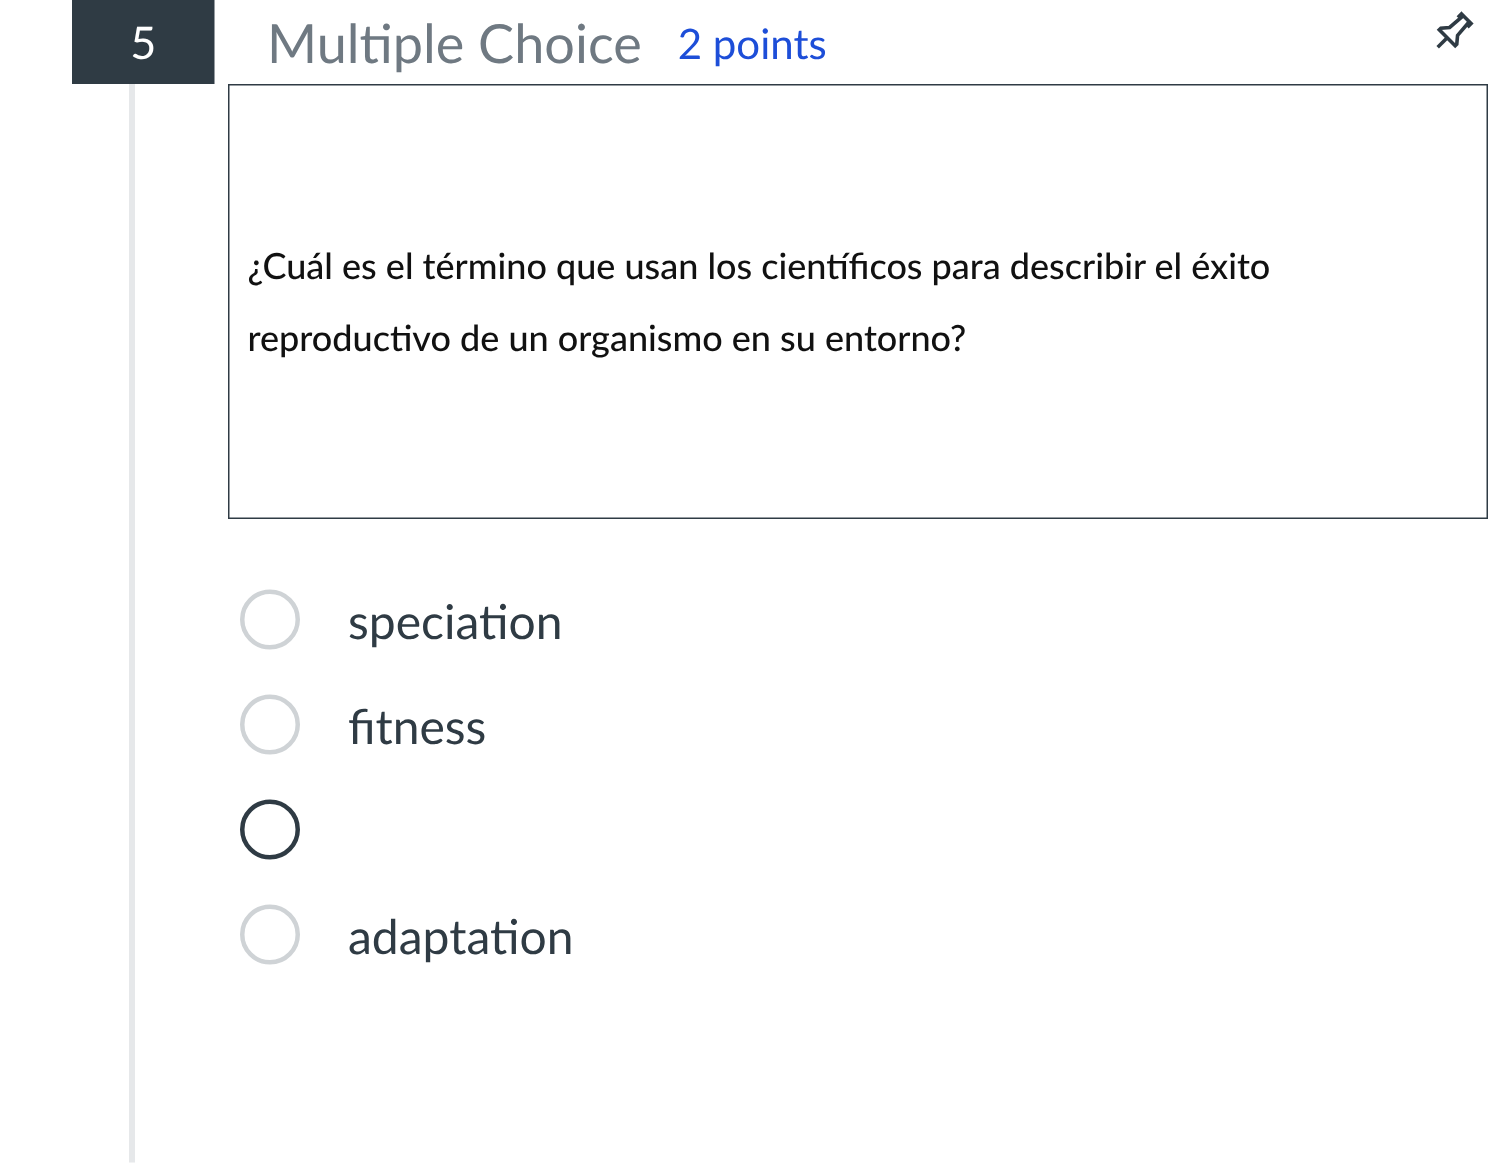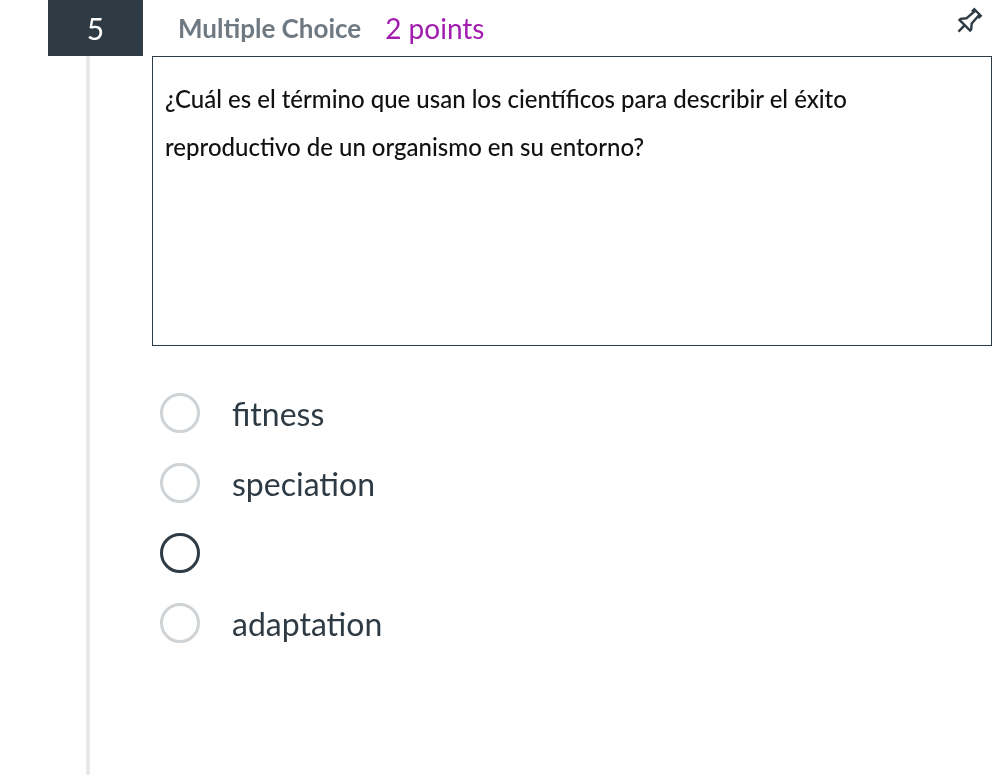--- a/index.html
+++ b/index.html
@@ -28,28 +28,28 @@
       color: #ffffff;
       display: flex;
       align-items: center;
       justify-content: center;
       font-size: 30px;
       margin-left: 48px;
       font-weight: 400;
     }
     .qtype {
       margin-left: 35px;
-      font-size: 26px;
+      font-size: 36px;
       color: #6f7982;
-      font-weight: 700;
+      font-weight: 400;
     }
     .qpoints {
       margin-left: 24px;
       font-size: 28px;
-      color: #a21caf;
+      color: #1d4ed8;
       font-weight: 400;
     }
     .pin-icon {
       position: absolute;
       right: 6px;
       top: 4px;
       width: 36px;
       height: 36px;
       transform: rotate(45deg);
     }
@@ -72,21 +72,21 @@
       border: 1px solid #2f3b44;
       width: 100%;
       min-height: 290px;
     }
     .prompt-cell {
       flex: 1;
       border-right: 1px solid #2f3b44;
       padding: 28px 24px 18px 24px;
       display: flex;
       flex-direction: column;
-      justify-content: flex-start;
+      justify-content: center;
     }
     .prompt-cell:last-child {
       border-right: none;
       padding: 18px 18px 6px 12px;
     }
     .prompt-text-en {
       font-size: 22px;
       line-height: 2.15;
       color: #2f3b44;
       font-weight: 500;
@@ -157,26 +157,26 @@
   <div class="prompt-table">
     <div class="prompt-cell">
       <div class="prompt-text-es">¿Cuál es el término que usan los científicos para describir el éxito reproductivo de un organismo en su entorno?</div>
     </div>
   </div>
 
   <div class="options">
 
     <div class="option-row">
       <div class="radio"></div>
-      <span class="option-label">fitness</span>
+      <span class="option-label">speciation</span>
     </div>
 
     <div class="option-row">
       <div class="radio"></div>
-      <span class="option-label">speciation</span>
+      <span class="option-label">fitness</span>
     </div>
 
     <div class="option-row">
       <div class="radio hover"></div>
     </div>
 
     <div class="option-row">
       <div class="radio"></div>
       <span class="option-label">adaptation</span>
     </div>

